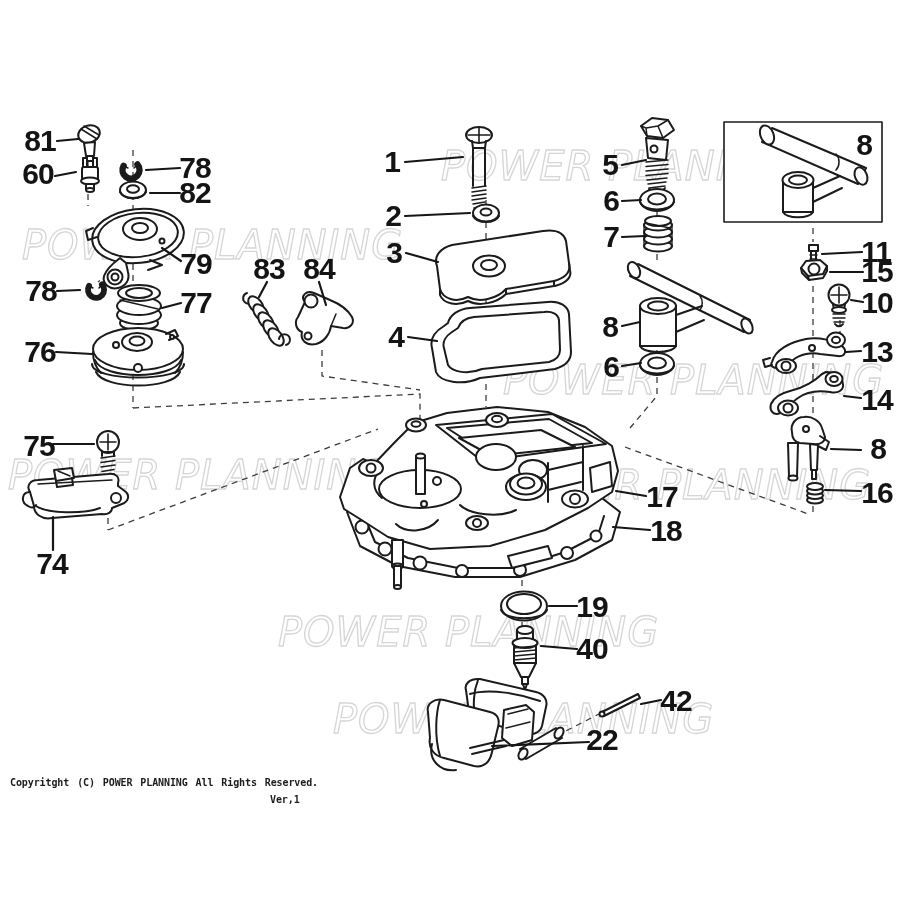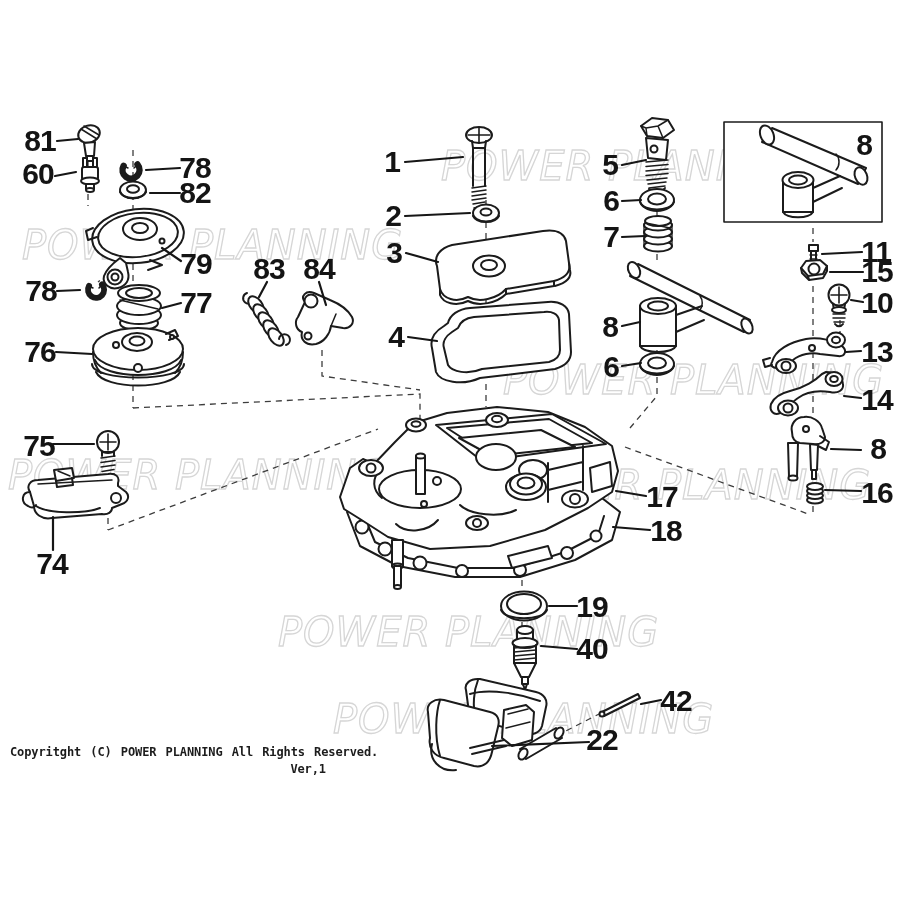--- a/index.html
+++ b/index.html
@@ -5,21 +5,21 @@
   html,body{margin:0;padding:0;background:#fff;}
   .stage{position:relative;width:900px;height:900px;background:#ffffff;overflow:hidden;
          font-family:"Liberation Sans",sans-serif;}
   .wm{position:absolute;z-index:0;white-space:nowrap;font-family:"DejaVu Sans",sans-serif;
       font-style:italic;font-size:40px;letter-spacing:1px;color:transparent;
       -webkit-text-stroke:1.3px #d6d6d6;user-select:none;}
   svg.art{position:absolute;left:0;top:0;z-index:1;}
   .callout{position:absolute;z-index:3;transform:translate(-50%,-50%);
            font-weight:700;font-size:30px;line-height:1;color:#141414;letter-spacing:-1px;}
   .copyright{position:absolute;z-index:3;font-family:"DejaVu Sans Mono",monospace;
-             font-weight:700;font-size:12px;color:#1c1c1c;word-spacing:2px;letter-spacing:-0.1px;}
+             font-weight:700;font-size:10px;color:#1c1c1c;word-spacing:2px;letter-spacing:-0.1px;margin-top:32px;}
 </style>
 </head>
 <body>
 
 <div class="stage">
 
   <div class="wm" style="left:441px;top:143px">POWER PLANNING</div>
   <div class="wm" style="left:22px;top:222px">POWER PLANNING</div>
   <div class="wm" style="left:503px;top:357px">POWER PLANNING</div>
   <div class="wm" style="left:8px;top:452px">POWER PLANNING</div>
@@ -448,15 +448,15 @@
   <div class="callout" style="left:878px;top:449px">8</div>
   <div class="callout" style="left:877px;top:493px">16</div>
   <div class="callout" style="left:662px;top:497px">17</div>
   <div class="callout" style="left:666px;top:531px">18</div>
   <div class="callout" style="left:592px;top:607px">19</div>
   <div class="callout" style="left:592px;top:649px">40</div>
   <div class="callout" style="left:676px;top:701px">42</div>
   <div class="callout" style="left:602px;top:740px">22</div>
 
   <div class="copyright" style="left:10px;top:745px">Copyritght (C)  POWER PLANNING All Rights Reserved.</div>
-  <div class="copyright" style="left:276px;top:762px;width:50px;text-align:right">Ver,1</div>
+  <div class="copyright" style="left:270px;top:762px;width:50px;">Ver,1</div>
 
 </div>
 
 </body></html>

